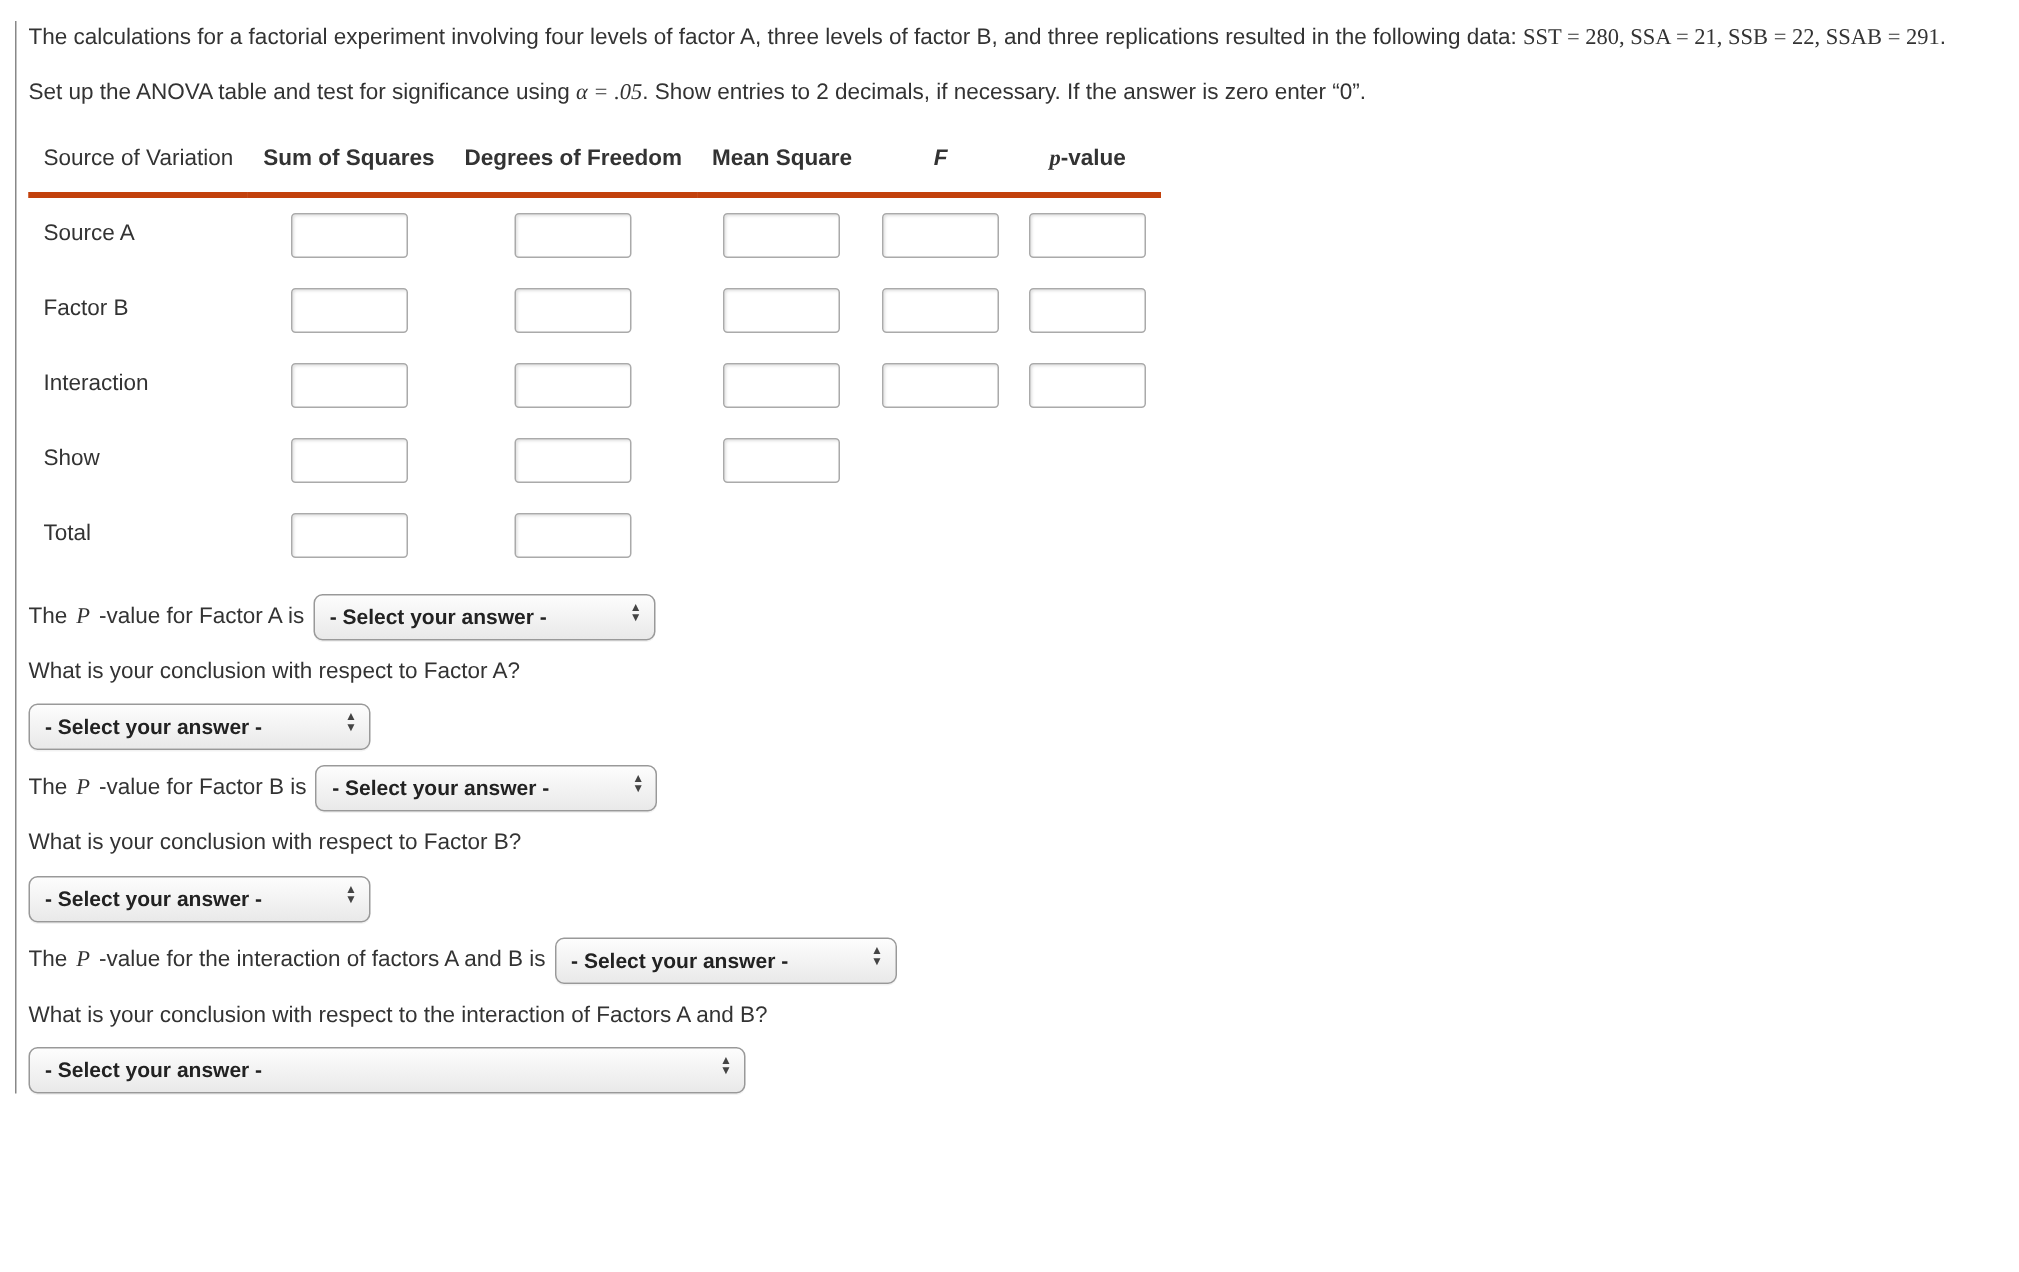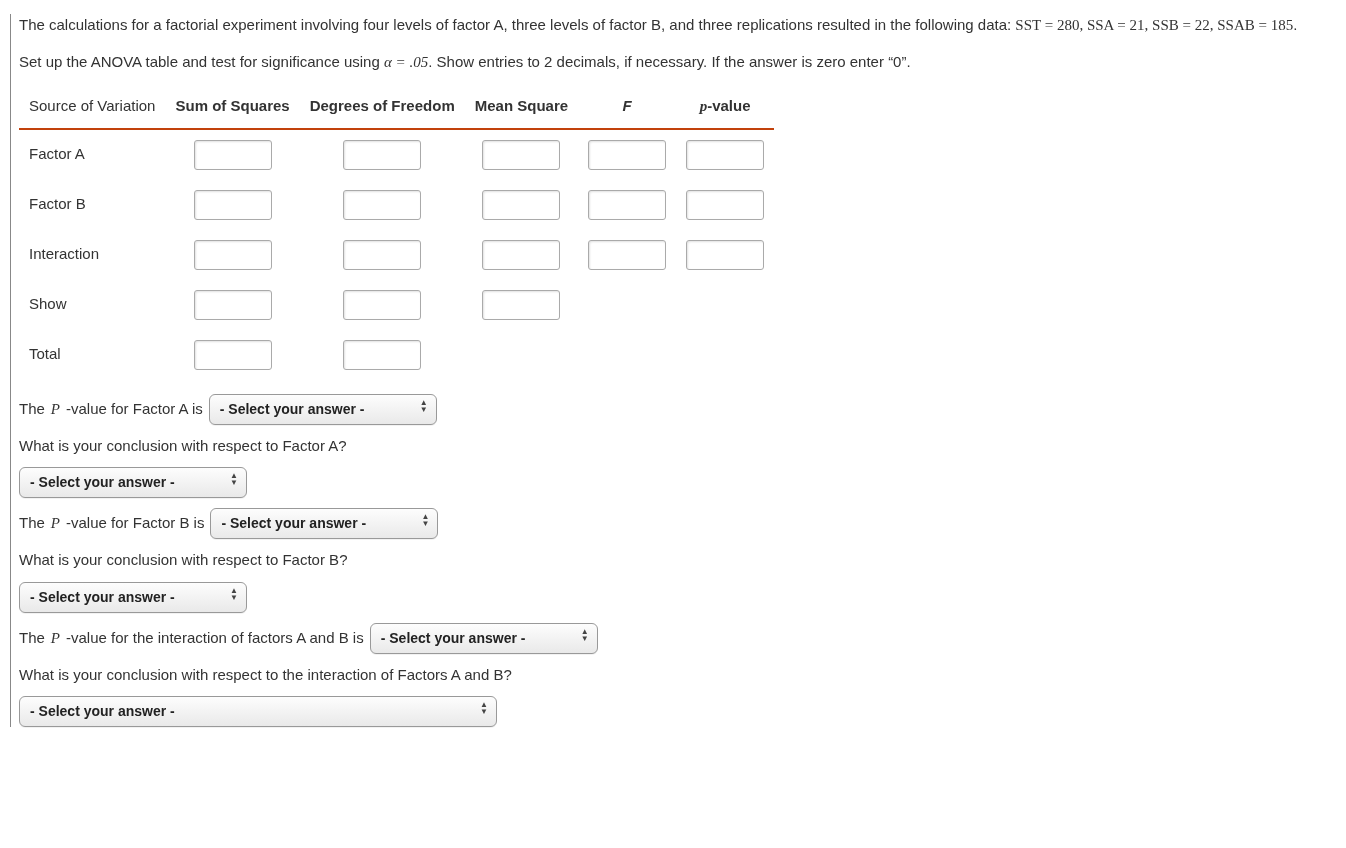--- a/index.html
+++ b/index.html
@@ -21,21 +21,21 @@
   .mathvar { font-family: "Times New Roman", serif; font-style: normal; }
   .italic { font-style: italic; text-align: right; }
   table.anova {
     border-collapse: collapse;
     margin: 8px 0 14px 0;
   }
   table.anova th {
     font-weight: normal;
     text-align: left;
     padding: 8px 10px 10px 10px;
-    border-bottom: 2px solid #c2410c;
+    border-bottom: 4px solid #c2410c;
     white-space: nowrap;
   }
   table.anova th.center { text-align: center; font-weight: bold; }
   table.anova td {
     padding: 10px 10px;
     vertical-align: middle;
     text-align: left;
   }
   table.anova td.ctr { text-align: center; }
   input.cell {
@@ -78,42 +78,42 @@
   .w-lg  .spacer { min-width: 440px; }
   .pval .italic { font-family: "Times New Roman", serif; }
 </style>
 </head>
 <body>
 
 <div class="container">
 
   <p>
     <span>The calculations for a factorial experiment involving four levels of factor A, three levels of factor B, and three replications resulted in the following data: </span>
-    <span class="mathvar">SST = 280, SSA = 21, SSB = 22, SSAB = 185</span><span>.</span>
+    <span class="mathvar">SST = 280, SSA = 21, SSB = 22, SSAB = 291</span><span>.</span>
   </p>
 
   <p>
     <span>Set up the ANOVA table and test for significance using </span>
     <span class="mathvar italic">α = .05</span><span>. Show entries to 2 decimals, if necessary. If the answer is zero enter “0”.</span>
   </p>
 
   <table class="anova">
     <thead>
       <tr>
         <th>Source of Variation</th>
         <th class="center">Sum of Squares</th>
         <th class="center">Degrees of Freedom</th>
         <th class="center">Mean Square</th>
         <th class="center"><span class="italic">F</span></th>
         <th class="center pval"><span class="italic">p</span>-value</th>
       </tr>
     </thead>
     <tbody>
       <tr>
-        <td>Factor A</td>
+        <td>Source A</td>
         <td class="ctr"><input class="cell" style=""></td>
         <td class="ctr"><input class="cell" style=""></td>
         <td class="ctr"><input class="cell" style=""></td>
         <td class="ctr"><input class="cell" style=""></td>
         <td class="ctr"><input class="cell" style=""></td>
       </tr>
       <tr>
         <td>Factor B</td>
         <td class="ctr"><input class="cell" style=""></td>
         <td class="ctr"><input class="cell" style=""></td>

